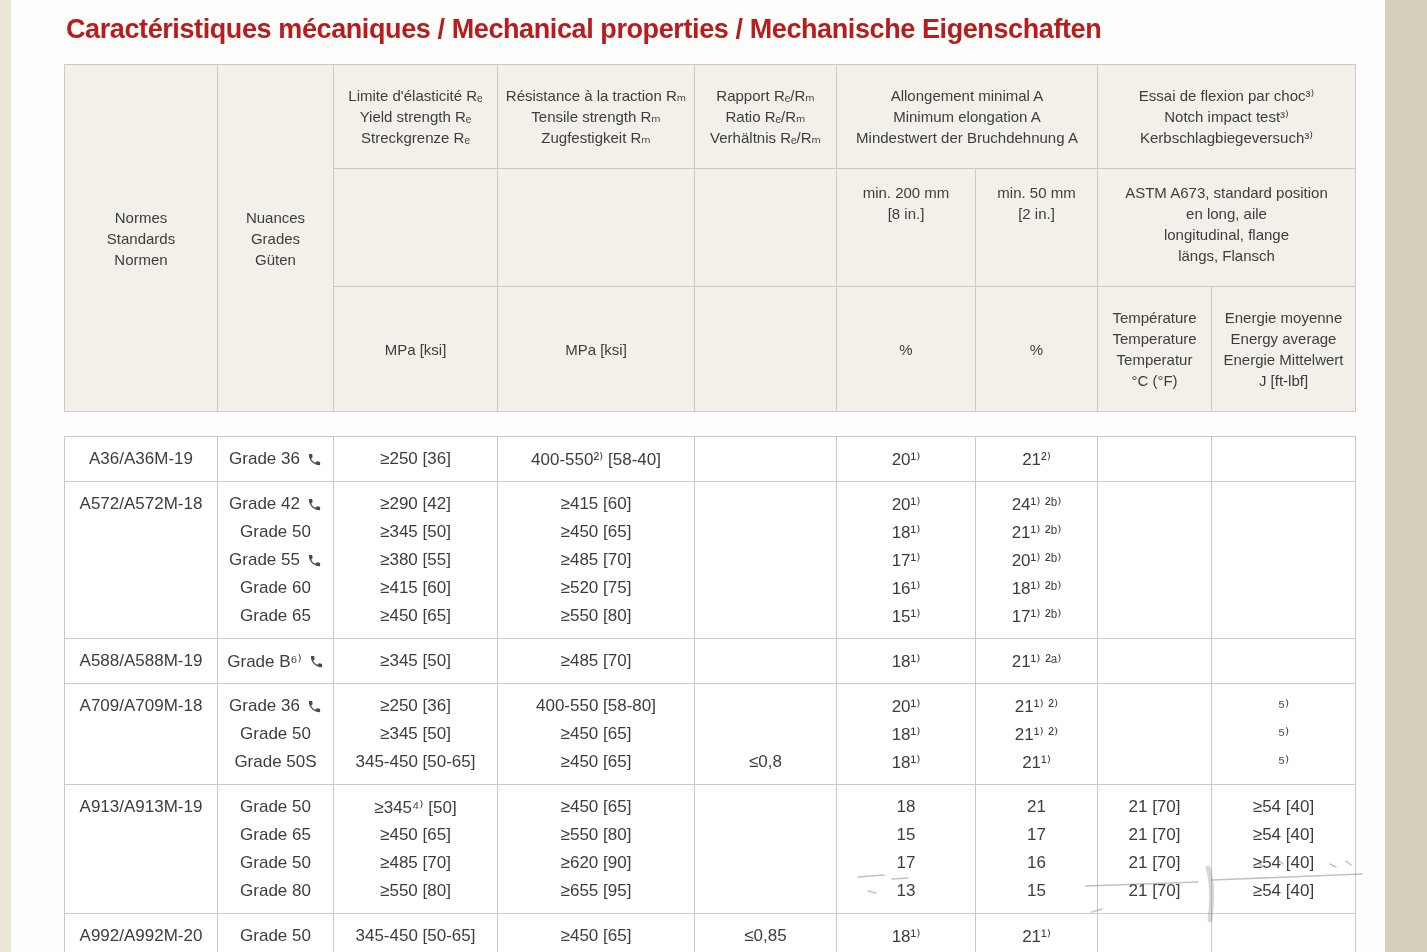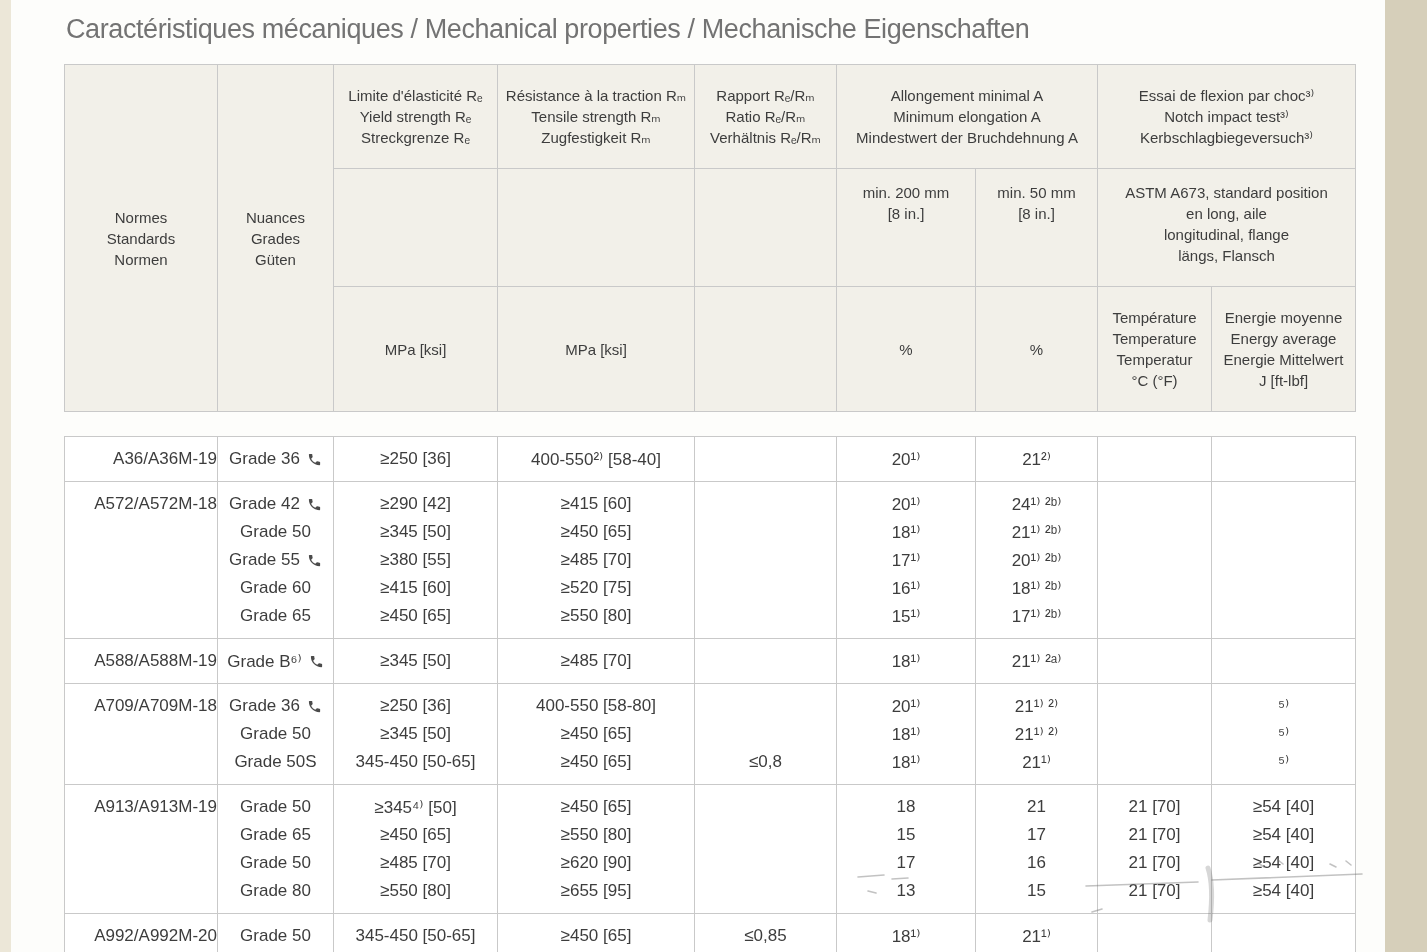--- a/index.html
+++ b/index.html
@@ -14,39 +14,39 @@
   
   table.hdr { margin-top:19px; }
   table.hdr td { background:#f2f0e9; font-size:15px; line-height:21px; white-space:pre-line; padding:20px 6px; }
   tr.r1 { height:89px; }
   tr.r2 { height:115px; }
   tr.r3 { height:115px; }
   tr.r2 td { vertical-align:top; padding-top:13px; }
   
   table.tbody { margin-top:24px; background:#ffffff; }
   table.tbody td { padding:8px 0; vertical-align:top; font-size:17px; }
-  td.std { text-align:right; padding-left:7px; padding-right:4px; white-space:pre-line; line-height:28px;border-radius:21px; }
+  td.std { text-align:center; padding-left:7px; padding-right:4px; white-space:pre-line; line-height:28px;border-radius:21px; }
   .line { height:28px; display:flex; align-items:center; justify-content:center; gap:7px; }
   .ph { display:inline-flex; }
   .ph svg { width:15px; height:15px; fill:#4b4b4b; }
   
   .footnote { margin-top:12px; font-size:15px; color:#8b8b8b; padding-left:2px; }
   .fn-marker { font-size:11px; vertical-align:6px; margin-right:22px; }
   
   .scribble { position:absolute; left:830px; top:850px; pointer-events:none; }
 </style>
 </head>
 <body>
 
 <div class="strip-left"></div>
 <div class="strip-right"></div>
 
 <div class="content">
 
-  <h1 class="title" style="color:#737373;">Caractéristiques mécaniques / Mechanical properties / Mechanische Eigenschaften</h1>
+  <h1 class="title" style="color:#b91c1c;font-weight:bold;">Caractéristiques mécaniques / Mechanical properties / Mechanische Eigenschaften</h1>
 
   <table class="hdr">
     <colgroup>
       <col style="width:153px">
         <col style="width:116px">
         <col style="width:164px">
         <col style="width:197px">
       <col style="width:142px">
         <col style="width:139px">
         <col style="width:122px">
@@ -77,21 +77,21 @@
 Notch impact test³⁾
 Kerbschlagbiegeversuch³⁾</td>
     </tr>
     <tr class="r2">
       <td></td>
       <td></td>
       <td></td>
       <td>min. 200 mm
 [8 in.]</td>
       <td>min. 50 mm
-[8 in.]</td>
+[2 in.]</td>
       <td colspan="2">ASTM A673, standard position
 en long, aile
 longitudinal, flange
 längs, Flansch</td>
     </tr>
     <tr class="r3">
       <td>MPa [ksi]</td>
       <td>MPa [ksi]</td>
       <td></td>
       <td>%</td>

